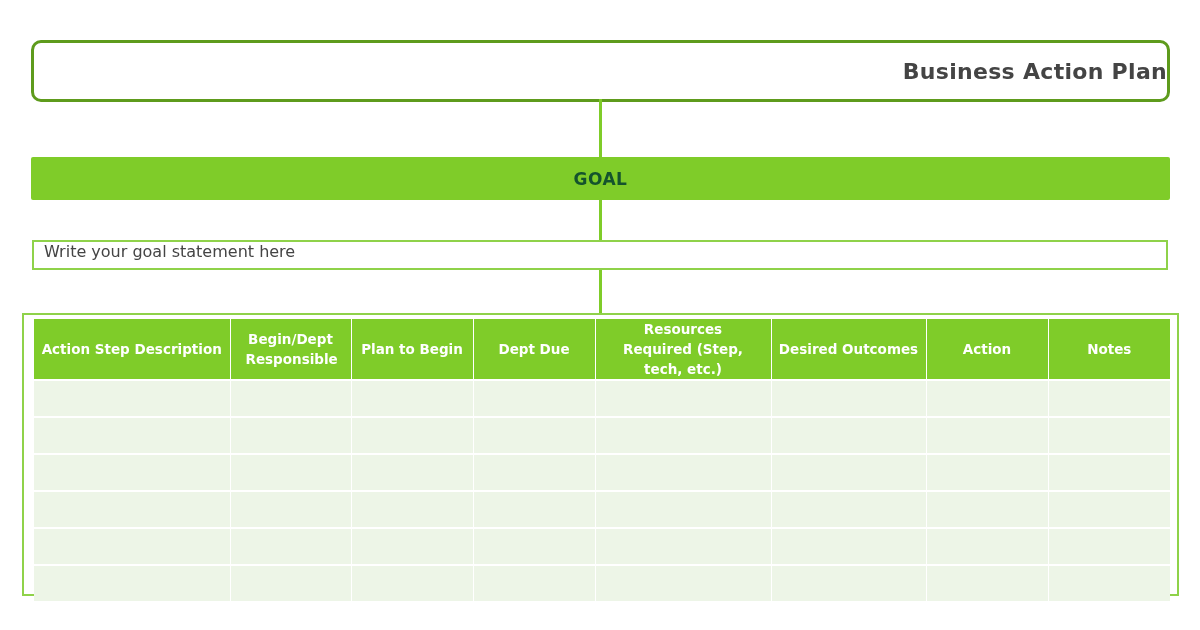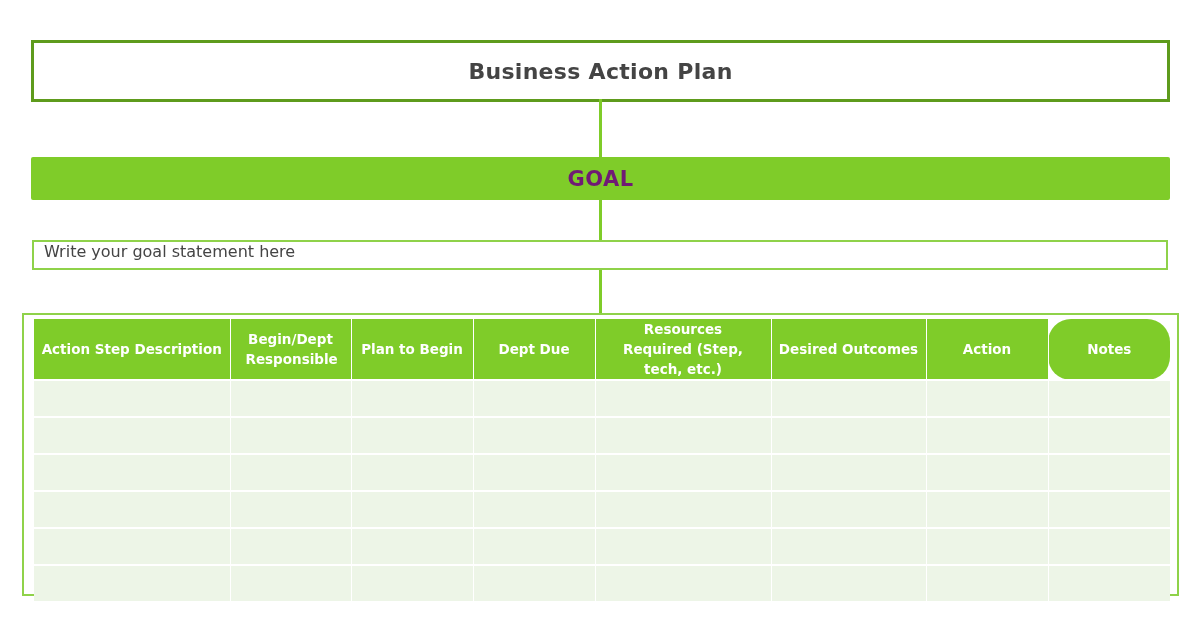--- a/index.html
+++ b/index.html
@@ -2,51 +2,51 @@
 <html><head>
 <meta charset="utf-8">
 <style>
   html, body { margin: 0; padding: 0; }
   body {
     width: 1200px; height: 630px; background: #ffffff; position: relative;
     font-family: "DejaVu Sans", sans-serif; overflow: hidden;
   }
   .title-box {
     position: absolute; left: 31px; top: 40px; width: 1133px; height: 56px;
-    border: 3px solid #5e9b1c; background: #fff; border-radius: 0;
-    display: flex; align-items: center; justify-content: center;
+    border: 3px solid #5e9b1c; background: #fff; border-radius: 10px;
+    display: flex; align-items: center; justify-content: flex-end;
   }
   .title-box span { font-size: 22px; font-weight: bold; color: #444444; letter-spacing: 0.3px; }
   .vline { position: absolute; left: 599px; width: 3px; background: #7fcc29; }
   .goal-bar {
     position: absolute; left: 31px; top: 157px; width: 1139px; height: 43px;
     background: #7fcc29; border-radius: 2px;
     display: flex; align-items: center; justify-content: center;
   }
-  .goal-bar span { color: #701a75; font-weight: bold; font-size: 21px; letter-spacing: 0.5px; }
+  .goal-bar span { color: #14532d; font-weight: bold; font-size: 17px; letter-spacing: 0.5px; }
   .goal-input {
     position: absolute; left: 32px; top: 240px; width: 1122px; height: 26px;
     border: 2px solid #8fd24a; background: #fff; padding: 0 0 0 10px;
     display: flex; 
   }
   .goal-input span { font-size: 16px; color: #444444; }
   .table-frame {
     position: absolute; left: 22px; top: 313px; width: 1153px; height: 279px;
     border: 2px solid #8fd24a; background: #fff;
   }
   table.plan {
     position: absolute; left: 10px; top: 4px; border-collapse: collapse;
     table-layout: fixed; width: 1136px;
   }
   table.plan th {
     background: #7fcc29; color: #ffffff; font-family: "DejaVu Sans", sans-serif;
     font-size: 13.5px; font-weight: bold; height: 53px; padding: 0 4px;
     border-right: 1px solid #ffffff; text-align: center; line-height: 20px;
   }
-  table.plan th:last-child { border-right: none; border-radius: 23px; }
+  table.plan th:last-child { border-right: none; }
   table.plan td {
     background: #edf5e7; height: 35px; border-right: 1px solid #ffffff;
     border-top: 2px solid #ffffff; padding: 0;
   }
   table.plan td:last-child { border-right: none; }
 </style>
 </head>
 <body>
 
 <div class="title-box">

